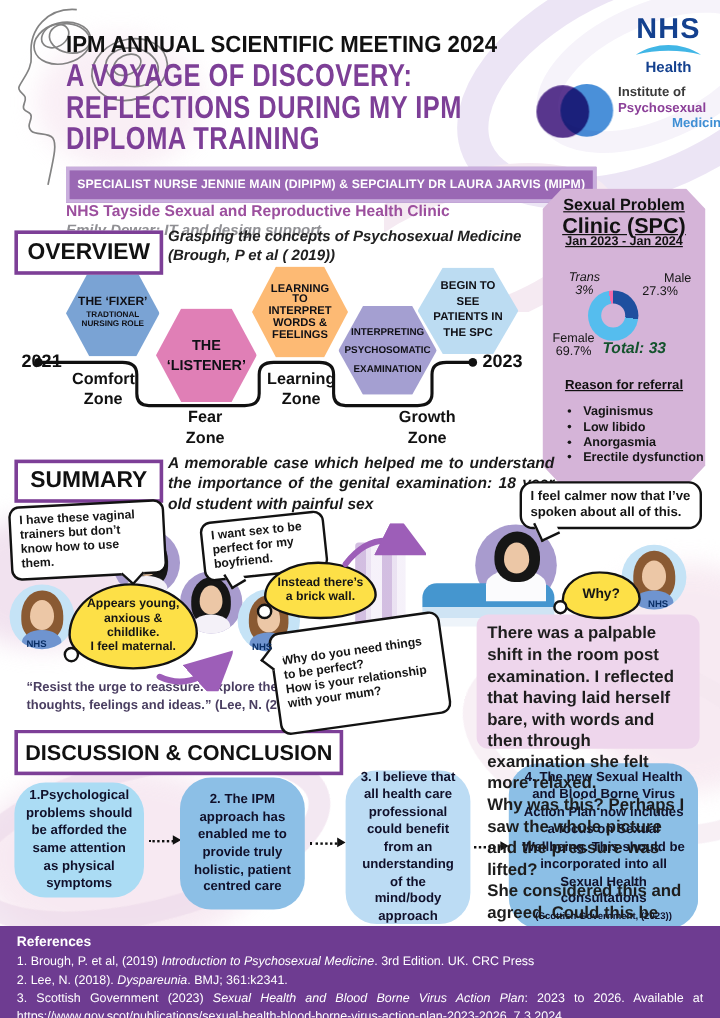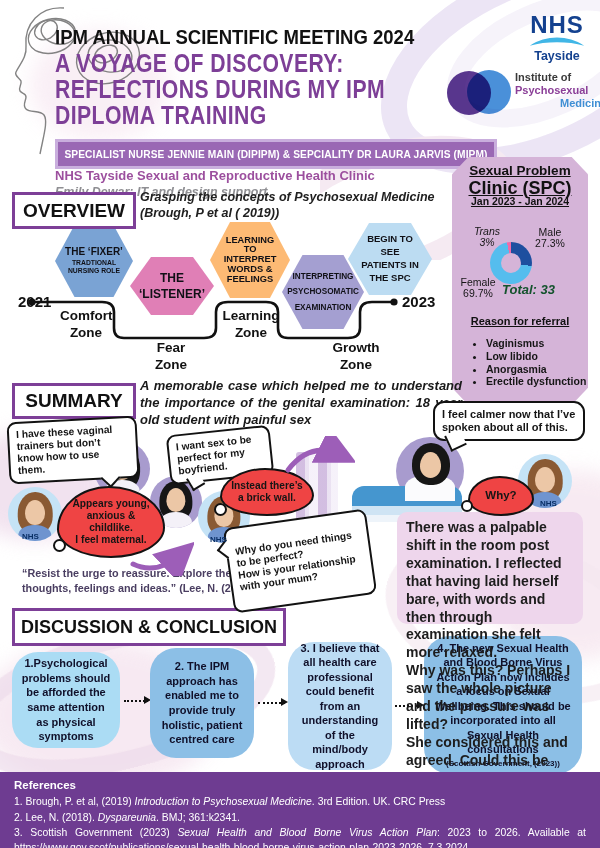--- a/index.html
+++ b/index.html
@@ -37,21 +37,21 @@
   .spc-date{left:0;top:38px;width:100%;text-align:center;font-size:10.5px;font-weight:800;text-decoration:underline;color:#111;}
   .donut{left:38px;top:85px;width:42px;height:42px;border-radius:50%;}
   .donut-hole{left:11px;top:11px;width:20px;height:20px;border-radius:50%;background:var(--panel_lilac,#d5b4d8);}
   .seg-label{position:absolute;font-size:10.5px;color:#161616;line-height:1.05;text-align:center;}
   .total-line{left:50px;top:125px;width:80px;font-size:13px;font-weight:800;font-style:italic;color:#14532d;}
   .spc-ref-h{left:0;top:158px;width:100%;text-align:center;font-size:11px;font-weight:700;text-decoration:underline;color:#111;}
   .spc-list{left:18px;top:180px;width:104px;margin:0;padding-left:16px;font-size:10.5px;line-height:1.22;color:#161616;font-weight:600;}
   
   .sum-caption{left:140px;top:378px;width:322px;font-size:13px;font-weight:700;font-style:italic;color:#1a1a1a;line-height:1.3;text-align:justify;z-index:3;}
   .speech{position:absolute;background:#fff;border:2.5px solid #121212;border-radius:9px;padding:5px 7px;font-size:10.2px;font-weight:600;color:#151515;line-height:1.18;z-index:5;}
-  .cloud{position:absolute;background:#ef4444;border:2.5px solid #121212;border-radius:48% 52% 50% 50%/60% 58% 42% 40%;display:flex;align-items:center;justify-content:center;text-align:center;font-size:10.2px;font-weight:600;color:#151515;line-height:1.18;z-index:5;padding:4px 8px;box-sizing:border-box;}
+  .cloud{position:absolute;background:#fde047;border:2.5px solid #121212;border-radius:48% 52% 50% 50%/60% 58% 42% 40%;display:flex;align-items:center;justify-content:center;text-align:center;font-size:10.2px;font-weight:600;color:#151515;line-height:1.18;z-index:5;padding:4px 8px;box-sizing:border-box;}
   .tail{position:absolute;width:12px;height:12px;background:#fff;z-index:6;}
   .tail-br{right:20px;bottom:-8px;border-right:2.5px solid #121212;border-bottom:2.5px solid #121212;transform:rotate(45deg);}
   .tail-bl{left:16px;bottom:-8px;border-right:2.5px solid #121212;border-bottom:2.5px solid #121212;transform:rotate(65deg);}
   .tail-l{left:-8px;top:12px;border-left:2.5px solid #121212;border-bottom:2.5px solid #121212;transform:rotate(45deg);}
   .tdot{position:absolute;background:#fff;border:2px solid #121212;border-radius:50%;z-index:5;}
   .avatar{position:absolute;border-radius:50%;overflow:hidden;z-index:2;}
   .avatar .hair{position:absolute;left:50%;transform:translateX(-50%);top:9%;width:64%;height:78%;border-radius:50% 50% 42% 42%;}
   .avatar .face{position:absolute;left:50%;transform:translateX(-50%);top:24%;width:37%;height:46%;border-radius:50%/55% 55% 45% 45%;background:#ecc7a6;}
   .avatar .torso{position:absolute;left:50%;transform:translateX(-50%);bottom:-10%;width:62%;height:40%;border-radius:48% 48% 0 0;}
   .patient{background:#a89bce;}
@@ -125,21 +125,21 @@
   </div>
   <div class="abs authors-banner">SPECIALIST NURSE JENNIE MAIN (DIPIPM) &amp; SEPCIALITY DR LAURA JARVIS (MIPM)</div>
   <div class="abs clinic-line">NHS Tayside Sexual and Reproductive Health  Clinic</div>
   <div class="abs support-line">Emily Dewar: IT and design support</div>
 
   <div class="abs nhs-logo">
     <div class="nhs-name">NHS</div>
     <svg width="58" height="12" viewBox="0 0 64 12" style="margin:1px auto 0;">
       <path d="M2 9 C20 -3 44 -3 62 9 C44 4 20 4 2 9 Z" fill="#41b6e6"></path>
     </svg>
-    <div class="nhs-region">Tayside</div>
+    <div class="nhs-region">Health</div>
   </div>
 
   <div class="abs ipm-logo-circle" style="left:467px;top:70px;width:44px;height:44px;background:#4a90d9;"></div>
   <div class="abs ipm-logo-circle" style="left:447px;top:71px;width:44px;height:44px;background:#5b3890;"></div>
   <div class="abs ipm-text">
     <div class="ipm-l1">Institute of</div>
     <div class="ipm-l2">Psychosexual</div>
     <div class="ipm-l3">Medicine</div>
   </div>
 
@@ -153,21 +153,21 @@
     <circle cx="14" cy="14" r="3.6" fill="#111"></circle>
     <circle cx="376" cy="14" r="3.6" fill="#111"></circle>
   </svg>
   <div class="abs year-label" style="left:18px;top:293px;">2021</div>
   <div class="abs year-label" style="left:402px;top:293px;">2023</div>
 
   <div class="hex" style="left: 55px; top: 225px; width: 78px; height: 72px; background-color: rgb(122, 163, 212);">
     <span class="t" style="font-size:10px;">THE ‘FIXER’</span>
     <span class="s" style="font-size:6.8px;">TRADTIONAL NURSING ROLE</span>
   </div>
-  <div class="hex" style="left: 130px; top: 257px; width: 84px; height: 58px; background-color: rgb(224, 127, 182);">
+  <div class="hex" style="left: 130px; top: 257px; width: 84px; height: 78px; background-color: rgb(224, 127, 182);">
     <span class="t" style="font-size:12px;line-height:1.35;">THE ‘LISTENER’</span>
   </div>
   <div class="hex" style="left: 210px; top: 222px; width: 80px; height: 76px; background-color: #fdba74;">
     <span class="t" style="font-size:9.3px;">LEARNING TO INTERPRET WORDS &amp; FEELINGS</span>
   </div>
   <div class="hex" style="left: 282px; top: 255px; width: 82px; height: 74px; background-color: rgb(164, 159, 209);">
     <span class="t" style="font-size:8.2px;line-height:1.9;">INTERPRETING PSYCHOSOMATIC EXAMINATION</span>
   </div>
   <div class="hex" style="left: 348px; top: 223px; width: 84px; height: 72px; background-color: rgb(188, 220, 242);">
     <span class="t" style="font-size:9.5px;line-height:1.35;">BEGIN TO SEE PATIENTS IN THE SPC</span>
@@ -181,21 +181,21 @@
   <div class="abs spc-panel">
     <div class="abs spc-h1">Sexual Problem</div>
     <div class="abs spc-h2">Clinic (SPC)</div>
     <div class="abs spc-date">Jan 2023 - Jan 2024</div>
 
     <div class="abs seg-label" style="left:14px;top:69px;width:42px;font-style:italic;">
       <span style="display:block;">Trans</span>
       <span style="display:block;">3%</span>
     </div>
     <div class="abs seg-label" style="left:72px;top:70px;width:52px;">
-      <span style="display:block;">Male</span>
+      <span style="display:block;text-align:right;">Male</span>
       <span style="display:block;">27.3%</span>
     </div>
     <div class="abs seg-label" style="left:0px;top:120px;width:52px;">
       <span style="display:block;">Female</span>
       <span style="display:block;">69.7%</span>
     </div>
 
     <div class="abs donut" style="background: conic-gradient(from -10.8deg, rgb(240, 107, 168) 0deg, rgb(240, 107, 168) 10.8deg, rgb(30, 79, 159) 10.8deg, rgb(30, 79, 159) 109.08deg, rgb(85, 189, 238) 109.08deg, rgb(85, 189, 238) 360deg);">
       <div class="abs donut-hole"></div>
     </div>

